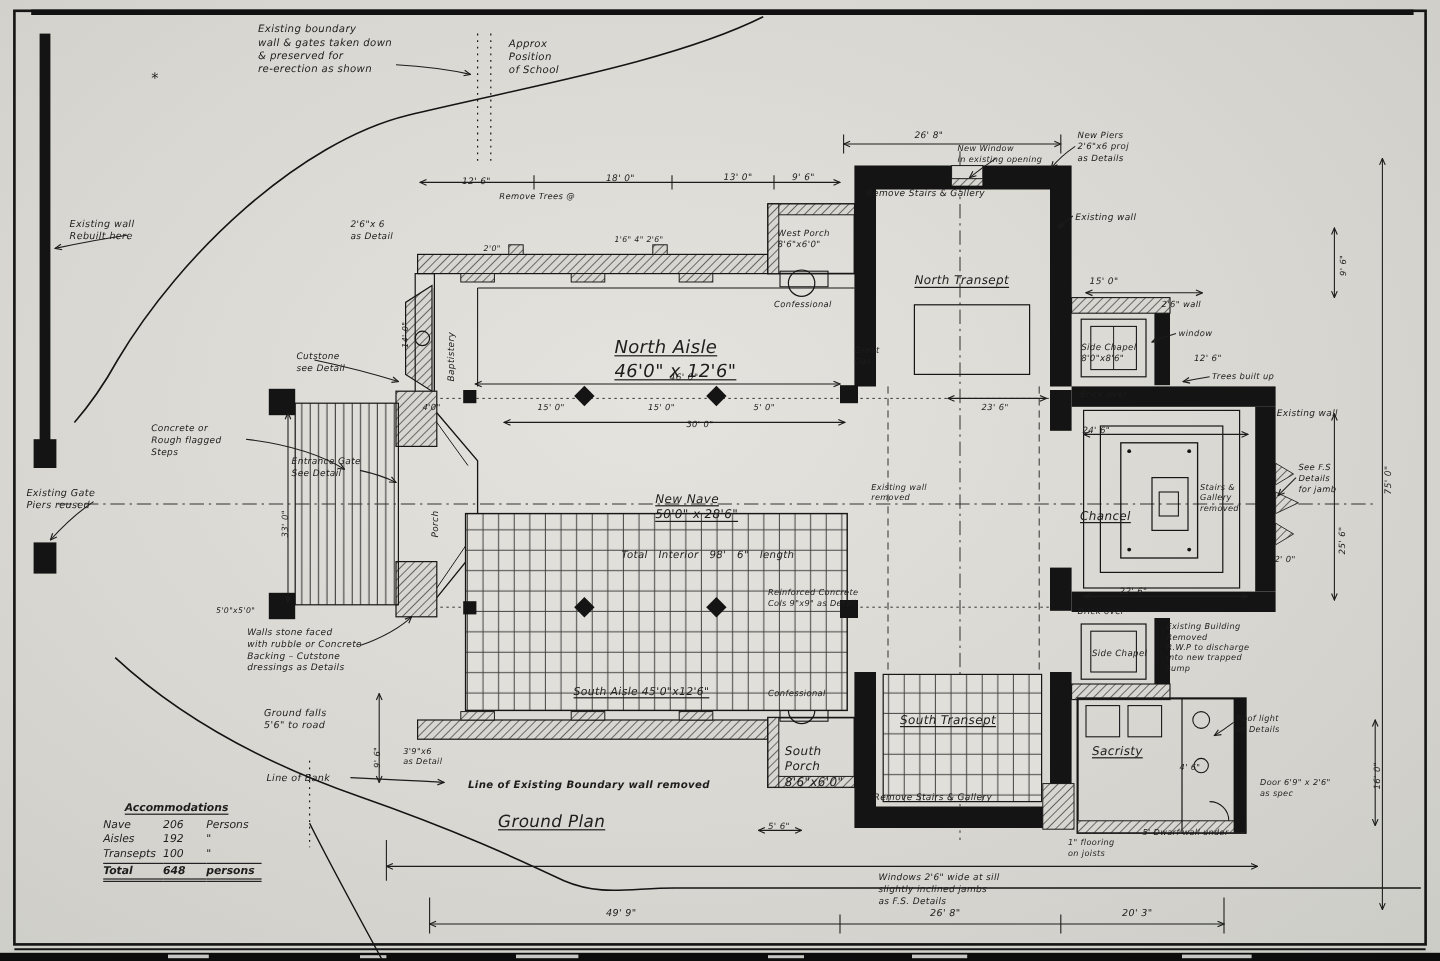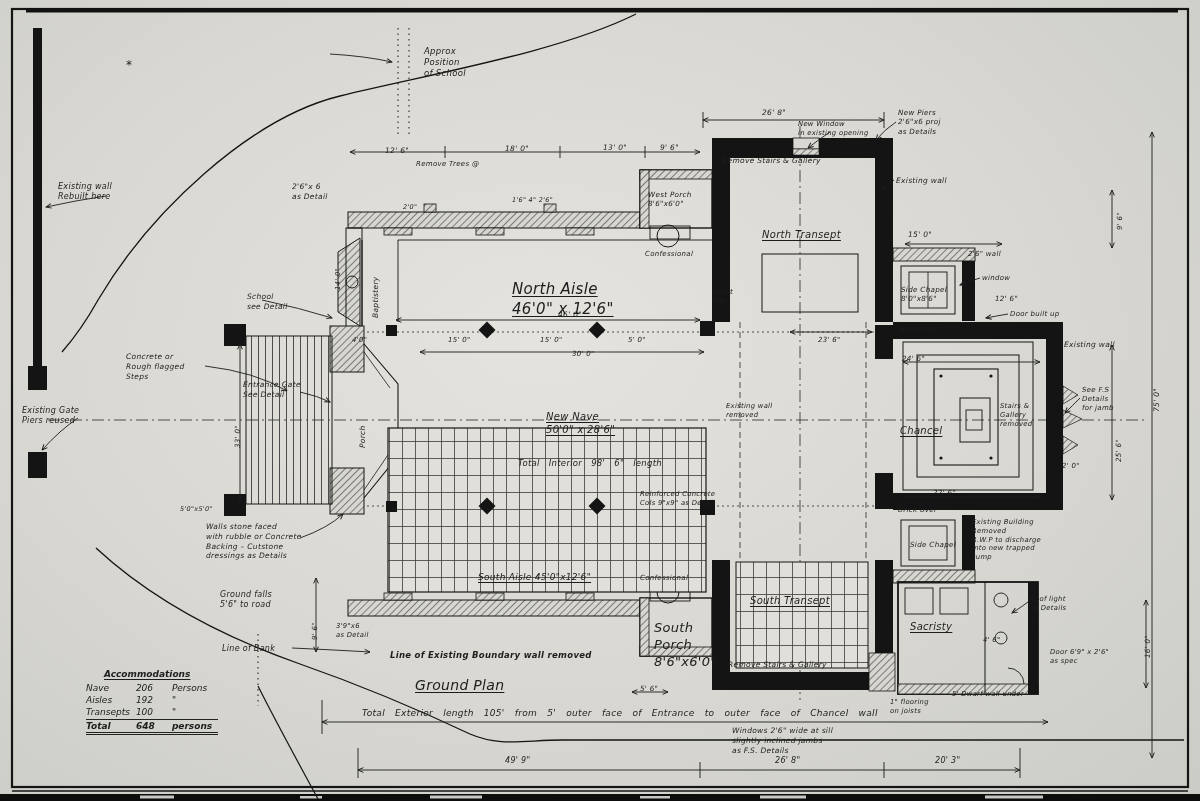--- a/index.html
+++ b/index.html
@@ -242,29 +242,33 @@
       <path d="M896,122 Q884,130 876,140" marker-end="url(#ar)"></path>
       <path d="M1008,314 Q996,316 986,318" marker-end="url(#ar)"></path>
       <path d="M980,278 Q970,281 960,285" marker-end="url(#ar)"></path>
       <path d="M1080,398 Q1072,406 1065,413" marker-end="url(#ar)"></path>
       <path d="M1028,602 Q1020,608 1012,613" marker-end="url(#ar)"></path>
       <path d="M894,180 Q888,184 882,190" marker-end="url(#ar)"></path>
     </g>
   </svg>
 
   <div style="position:absolute;inset:0;z-index:3;pointer-events:none;">
-      <div class="ann" style="left: 424px; top: 46px; font-size: 8.5px;">Approx
+      <div class="ann" style="left: 215px; top: 20px; font-size: 8.5px;">Existing  boundary
+wall &amp; gates taken down
+&amp; preserved for
+re-erection as shown</div>
+      <div class="ann" style="left: 424px; top: 32px; font-size: 8.5px;">Approx
 Position
 of School</div>
       <div class="ann" style="left: 126px; top: 58px; font-size: 12px;">*</div>
       <div class="ann" style="left: 58px; top: 182px; font-size: 8px;">Existing wall
 Rebuilt here</div>
       <div class="ann" style="left: 292px; top: 182px; font-size: 7.5px;">2'6"x 6
 as Detail</div>
-      <div class="ann" style="left: 247px; top: 292px; font-size: 7.5px;">School
+      <div class="ann" style="left: 247px; top: 292px; font-size: 7.5px;">Cutstone
 see Detail</div>
       <div class="ann" style="left: 126px; top: 352px; font-size: 7.5px;">Concrete or
 Rough flagged
 Steps</div>
       <div class="ann" style="left: 243px; top: 380px; font-size: 7.5px;">Entrance Gate
 See Detail</div>
       <div class="ann" style="left: 22px; top: 406px; font-size: 8px;">Existing Gate
 Piers reused</div>
       <div class="ann" style="left: 206px; top: 522px; font-size: 7.5px;">Walls stone faced
 with rubble or Concrete
@@ -288,21 +292,21 @@
 as Details</div>
       <div class="ann" style="left: 722px; top: 156px; font-size: 7.5px;">Remove Stairs &amp; Gallery</div>
       <div class="ann" style="left: 896px; top: 176px; font-size: 7.5px;">Existing wall</div>
       <div class="ann und" style="left: 762px; top: 228px; font-size: 10px;">North Transept</div>
       <div class="ann" style="left: 908px; top: 230px; font-size: 7.5px;">15' 0"</div>
       <div class="ann" style="left: 968px; top: 250px; font-size: 7px;">2'6" wall</div>
       <div class="ann" style="left: 901px; top: 285px; font-size: 7.2px;">Side Chapel
 8'0"x8'6"</div>
       <div class="ann" style="left: 982px; top: 274px; font-size: 7px;">window</div>
       <div class="ann" style="left: 995px; top: 294px; font-size: 7.2px;">12' 6"</div>
-      <div class="ann" style="left: 1010px; top: 310px; font-size: 7px;">Door built up</div>
+      <div class="ann" style="left: 1010px; top: 310px; font-size: 7px;">Trees built up</div>
       <div class="ann" style="left: 900px; top: 324px; font-size: 7.2px;">Brick over</div>
       <div class="ann" style="left: 1064px; top: 340px; font-size: 7.5px;">Existing wall</div>
       <div class="ann rot" style="left: 1116px; top: 230px; font-size: 7px;">9' 6"</div>
       <div class="ann rot" style="left: 1152px; top: 412px; font-size: 7.5px;">75' 0"</div>
       <div class="ann rot" style="left: 1114px; top: 462px; font-size: 7.2px;">25' 6"</div>
       <div class="ann rot" style="left: 1143px; top: 658px; font-size: 7.2px;">16' 0"</div>
       <div class="ann" style="left: 648px; top: 190px; font-size: 7.2px;">West Porch
 8'6"x6'0"</div>
       <div class="ann" style="left: 645px; top: 250px; font-size: 7px;">Confessional</div>
       <div class="ann rot" style="left: 371px; top: 318px; font-size: 7.5px;">Baptistery</div>
@@ -341,40 +345,39 @@
       <div class="ann" style="left: 972px; top: 518px; font-size: 6.8px;">Existing Building
 Removed
 R.W.P to discharge
 into new trapped
 sump</div>
       <div class="ann" style="left: 910px; top: 540px; font-size: 7.2px;">Side Chapel</div>
       <div class="ann und" style="left: 750px; top: 594px; font-size: 10px;">South Transept</div>
       <div class="ann" style="left: 728px; top: 660px; font-size: 7.5px;">Remove Stairs &amp; Gallery</div>
       <div class="ann und" style="left: 478px; top: 572px; font-size: 9px;">South Aisle   45'0"x12'6"</div>
       <div class="ann" style="left: 640px; top: 574px; font-size: 7px;">Confessional</div>
-      <div class="ann" style="left: 654px; top: 620px; font-size: 13px;">South
+      <div class="ann" style="left: 654px; top: 620px; font-size: 10px;">South
 Porch
 8'6"x6'0"</div>
       <div class="ann" style="left: 640px; top: 684px; font-size: 7.2px;">5' 6"</div>
       <div class="ann und" style="left: 910px; top: 620px; font-size: 10px;">Sacristy</div>
       <div class="ann" style="left: 1030px; top: 595px; font-size: 6.8px;">Roof light
 as Details</div>
       <div class="ann" style="left: 983px; top: 636px; font-size: 6.8px;">4' 6"</div>
       <div class="ann" style="left: 1050px; top: 648px; font-size: 6.8px;">Door 6'9" x 2'6"
 as spec</div>
       <div class="ann" style="left: 952px; top: 690px; font-size: 6.8px;">5' Dwarf wall under</div>
       <div class="ann" style="left: 890px; top: 698px; font-size: 6.8px;">1" flooring
 on joists</div>
       <div class="ann rot" style="left: 311px; top: 640px; font-size: 7px;">9' 6"</div>
       <div class="ann" style="left: 336px; top: 622px; font-size: 6.8px;">3'9"x6
 as Detail</div>
       <div class="ann" style="left: 180px; top: 505px; font-size: 6.5px;">5'0"x5'0"</div>
       <div class="ann" style="left: 390px; top: 650px; font-size: 8.5px; font-weight: bold;">Line of Existing Boundary wall removed</div>
       <div class="ann und" style="left: 415px; top: 676px; font-size: 14px;">Ground Plan</div>
-      <div class="ann" style="left: 362px; top: 708px; font-size: 9px; word-spacing: 7px;">Total  Exterior  length    105'    from    5'    outer face of Entrance  to  outer face of  Chancel  wall</div>
       <div class="ann" style="left: 732px; top: 726px; font-size: 7.5px;">Windows 2'6" wide at sill
 slightly inclined jambs
 as F.S. Details</div>
       <div class="ann" style="left: 505px; top: 756px; font-size: 8px;">49'  9"</div>
       <div class="ann" style="left: 775px; top: 756px; font-size: 8px;">26'  8"</div>
       <div class="ann" style="left: 935px; top: 756px; font-size: 8px;">20'  3"</div>
     </div>
 
   <div class="acc">
     <div class="acc-title">Accommodations</div>

